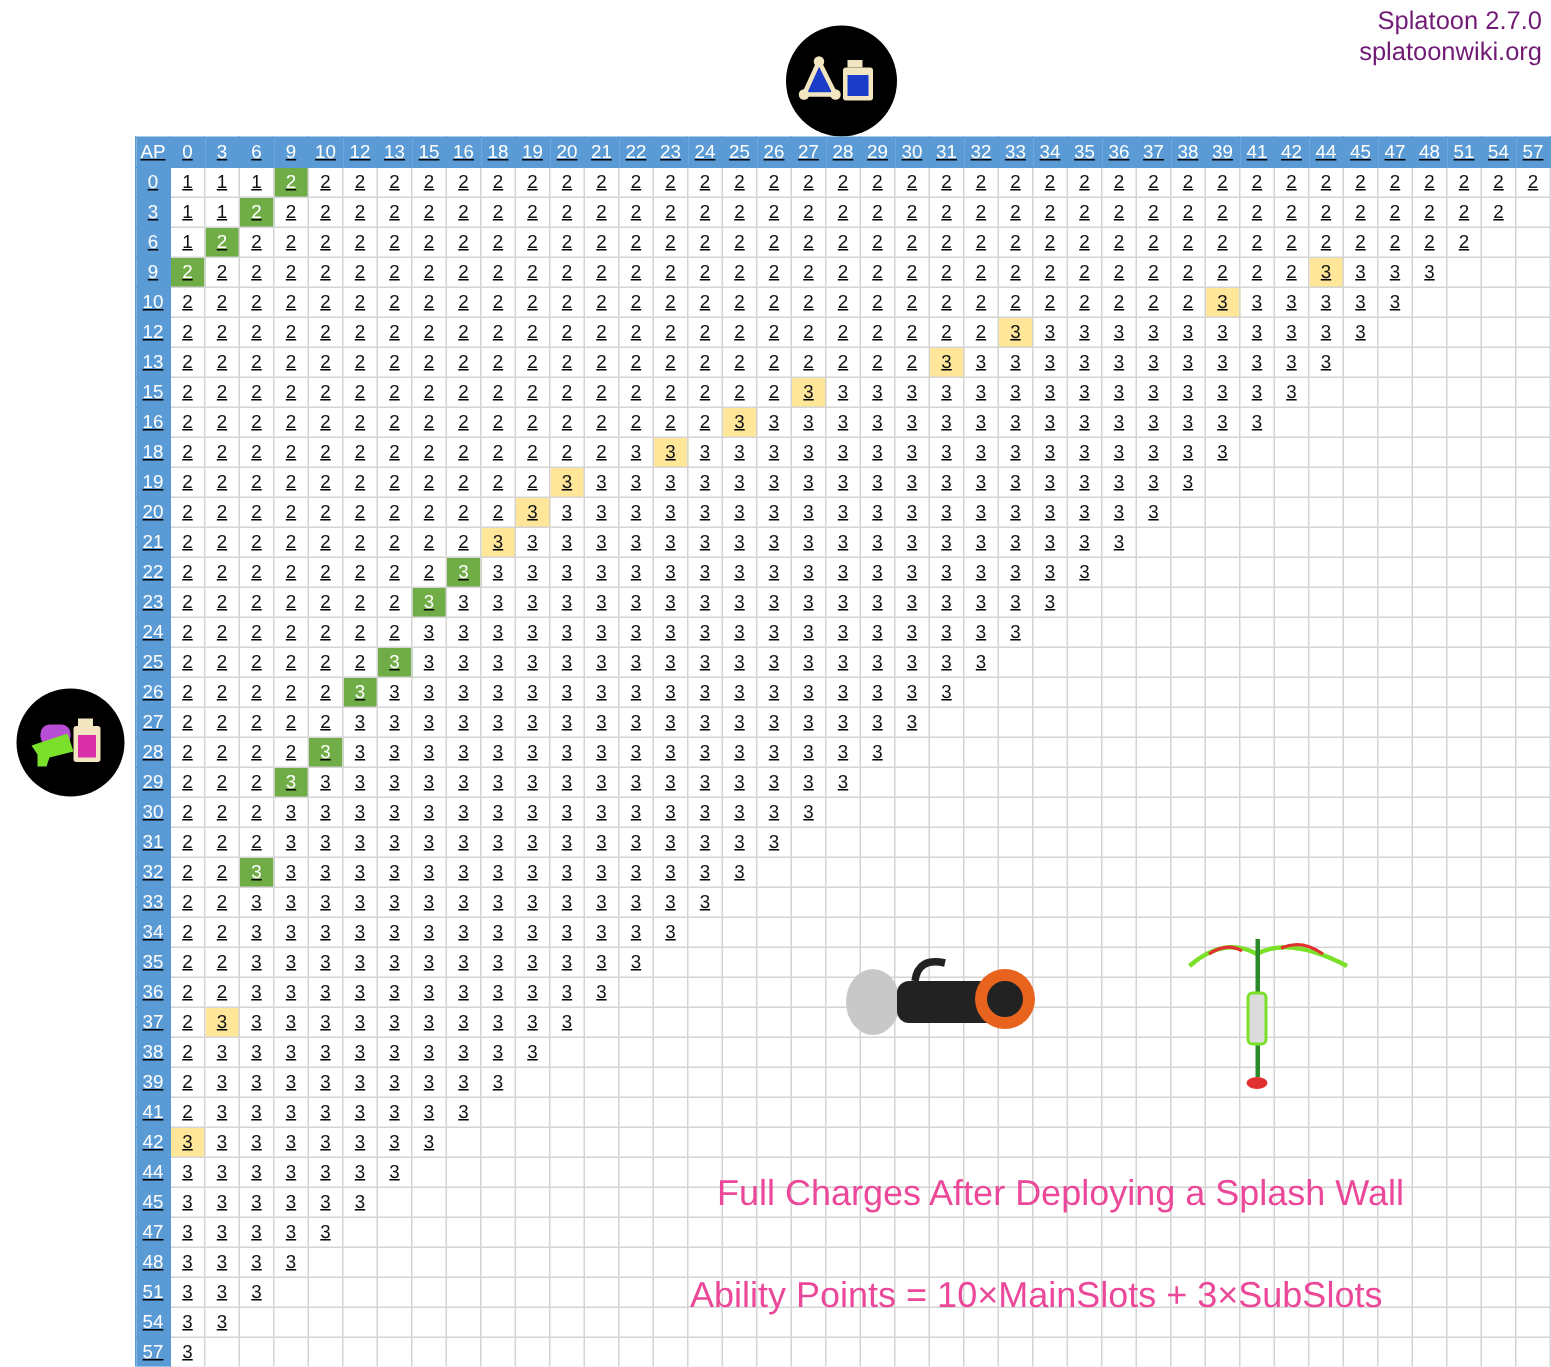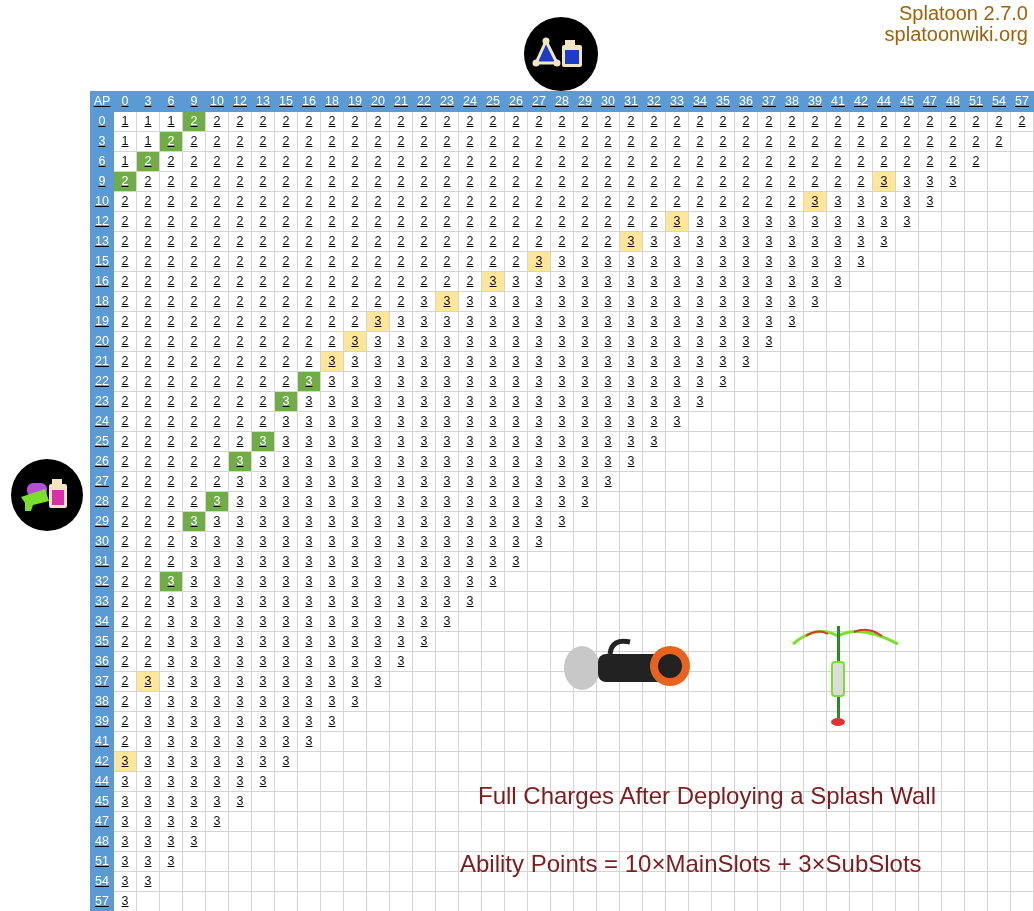--- a/index.html
+++ b/index.html
@@ -2,21 +2,21 @@
 <html><head>
 <meta charset="utf-8">
 <style>
   html, body { margin: 0; padding: 0; background: #ffffff; }
   body {
     width: 1034px; height: 911px; position: relative; overflow: hidden;
     font-family: "Liberation Sans", "DejaVu Sans", sans-serif;
   }
   .credit {
     position: absolute; right: 6px; top: 3px; text-align: right;
-    font-size: 20px; line-height: 21px; color: #a16207;
+    font-size: 17px; line-height: 21px; color: #701a75;
   }
   .badge {
     position: absolute; border-radius: 50%; background: #000;
   }
   #top-badge { left: 524px; top: 17px; width: 74px; height: 74px; }
   #left-badge { left: 11px; top: 459px; width: 72px; height: 72px; }
   #grid {
     position: absolute; left: 90px; top: 91px;
     border-collapse: collapse; table-layout: fixed; text-decoration: underline;
   }
@@ -24,21 +24,21 @@
     width: 22px; min-width: 22px; max-width: 22px; height: 19px; padding: 0;
     border: 1px solid #d4d4d4; text-align: center; vertical-align: middle;
     font-size: 12.5px; color: #111; line-height: 19px;
   }
   #grid td.hdr {
     background: #5b9bd5; color: #ffffff; border-color: #5b9bd5;
   }
   #grid td.green { background: #70ad47; color: #ffffff; }
   #grid td.yellow { background: #ffe699; color: #111; }
   .caption {
-    position: absolute; color: #7f1d1d; font-size: 24px; white-space: nowrap;
+    position: absolute; color: #ec4899; font-size: 24px; white-space: nowrap;
   }
   #cap-title { left: 478px; top: 782px; }
   #cap-formula { left: 460px; top: 850px; }
   .weapon { position: absolute; }
 </style>
 </head>
 <body>
 
 <div class="credit">
   <div>Splatoon 2.7.0</div>

